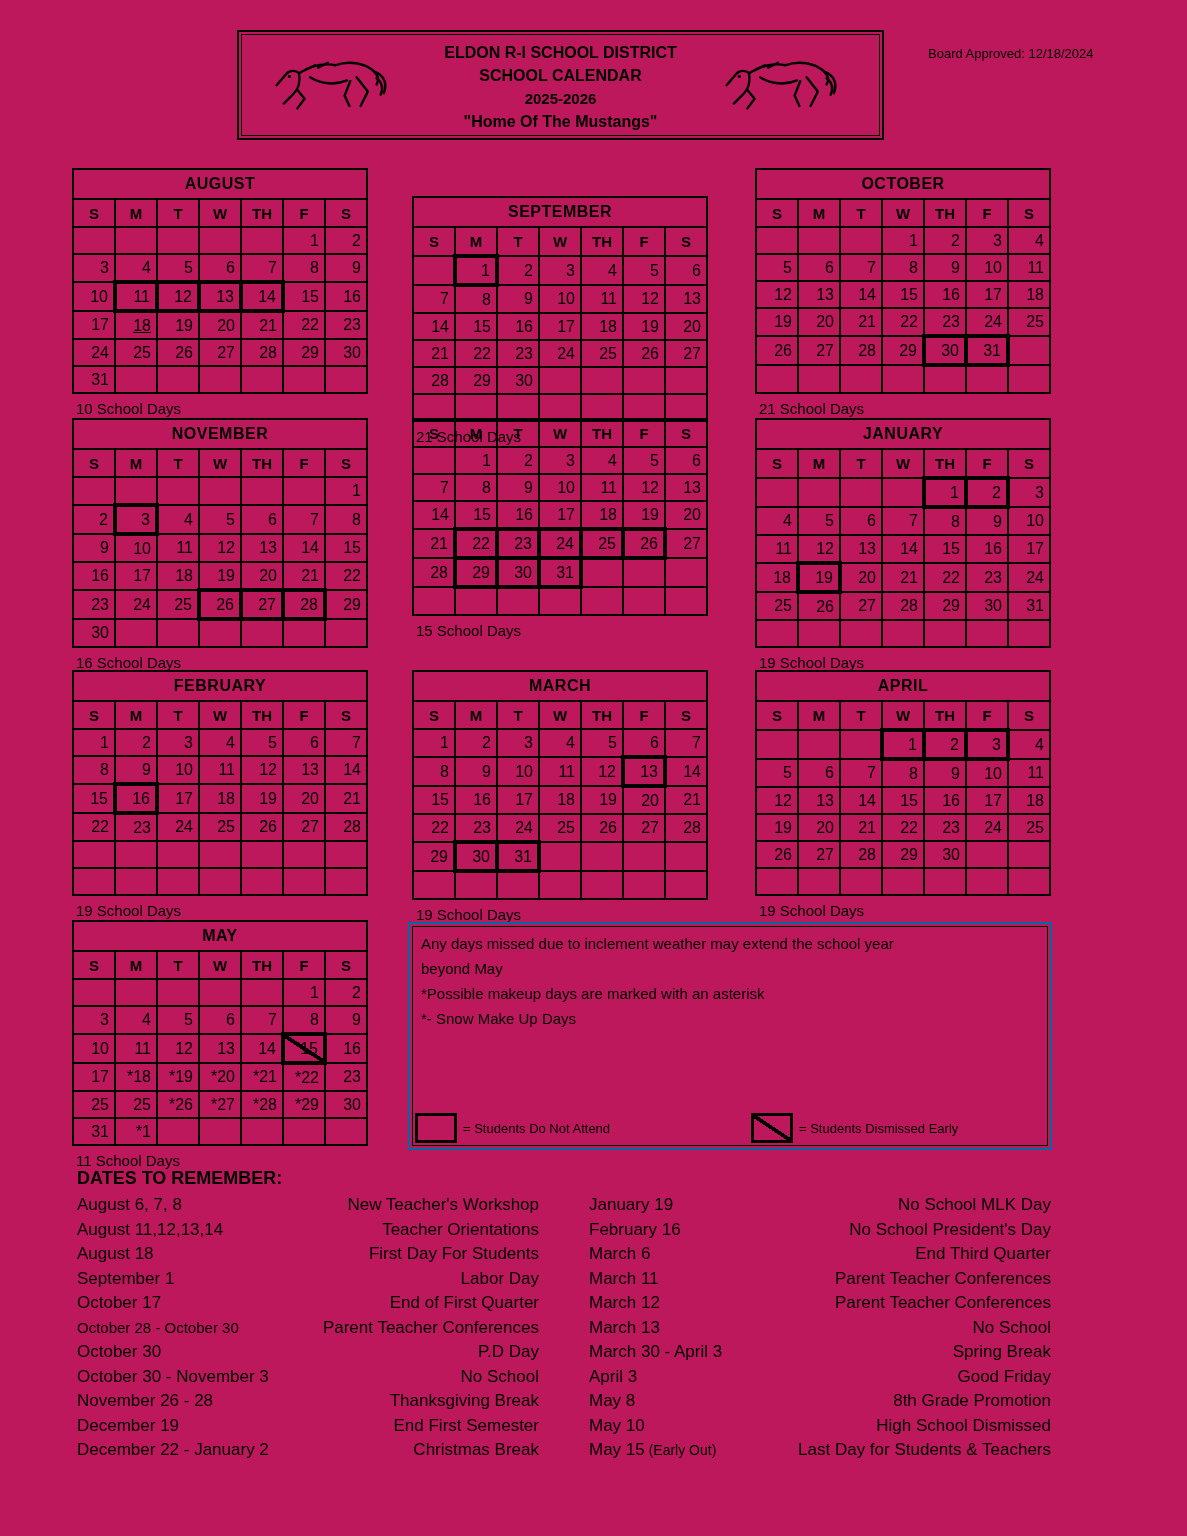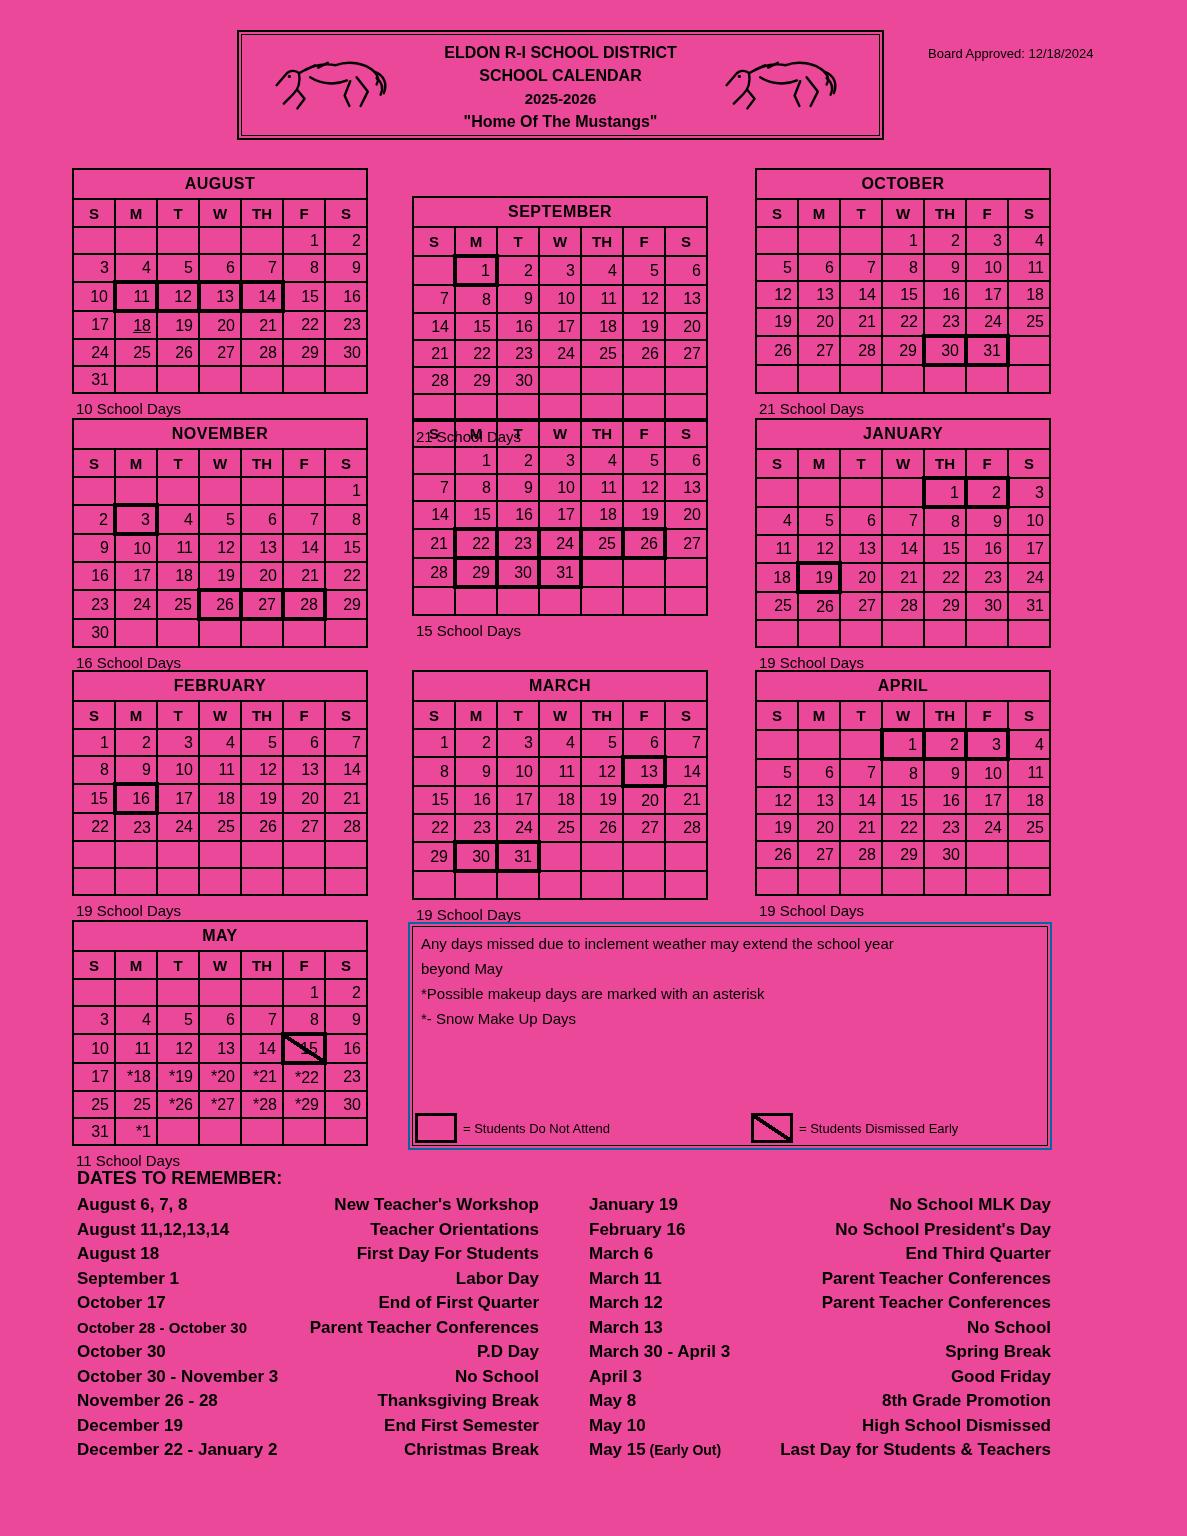--- a/index.html
+++ b/index.html
@@ -1,16 +1,16 @@
 <!DOCTYPE html>
 <html><head>
 <meta charset="utf-8">
 <style>
   html,body{margin:0;padding:0;background:#fff;}
-  #page{position:relative;width:1187px;height:1536px;background:#ec4899;color:#000;
+  #page{position:relative;width:1187px;height:1536px;background:#be185d;color:#000;
         font-family:"Liberation Sans",sans-serif;}
 
   
   .header-box{position:absolute;left:237px;top:30px;width:647px;height:110px;
               border:2px solid #000;padding:2px;box-sizing:border-box;}
   .header-inner{border:1px solid #000;width:100%;height:100%;box-sizing:border-box;position:relative;}
   .header-text{position:absolute;left:0;top:6px;width:100%;text-align:center;font-weight:bold;}
   .ht1{font-size:16px;line-height:23px;}
   .ht2{font-size:16px;line-height:23px;}
   .ht3{font-size:15px;line-height:23px;}
@@ -40,21 +40,21 @@
   .legend-group{position:absolute;bottom:2px;display:flex;align-items:center;}
   .lg1{left:2px;}
   .lg2{left:338px;margin-top:44px;}
   .lbox{display:inline-block;width:36px;height:24px;border:3px solid #000;margin-right:6px;box-sizing:content-box;}
   .lbox.slashed{background-image:linear-gradient(to top right,transparent calc(50% - 2px),#000 calc(50% - 2px),#000 calc(50% + 2px),transparent calc(50% + 2px));}
   .llabel{font-size:13px;}
 
   
   .dates{position:absolute;left:77px;top:1168px;width:975px;}
   .dates-heading{font-size:18px;font-weight:bold;margin:0 0 4px 0;}
-  .dates-cols{display:flex;gap:50px;font-weight:bold;}
+  .dates-cols{display:flex;gap:50px;}
   .dcol{width:462px;}
   .drow{display:flex;font-size:17px;line-height:24.5px;white-space:nowrap;}
   .ddate{text-align:left;}
   .ddate.small{font-size:15px;}
   .dsuffix{font-size:14px;}
   .devent{flex:1;text-align:right;padding-left:8px;}
 </style>
 </head>
 <body>
 

